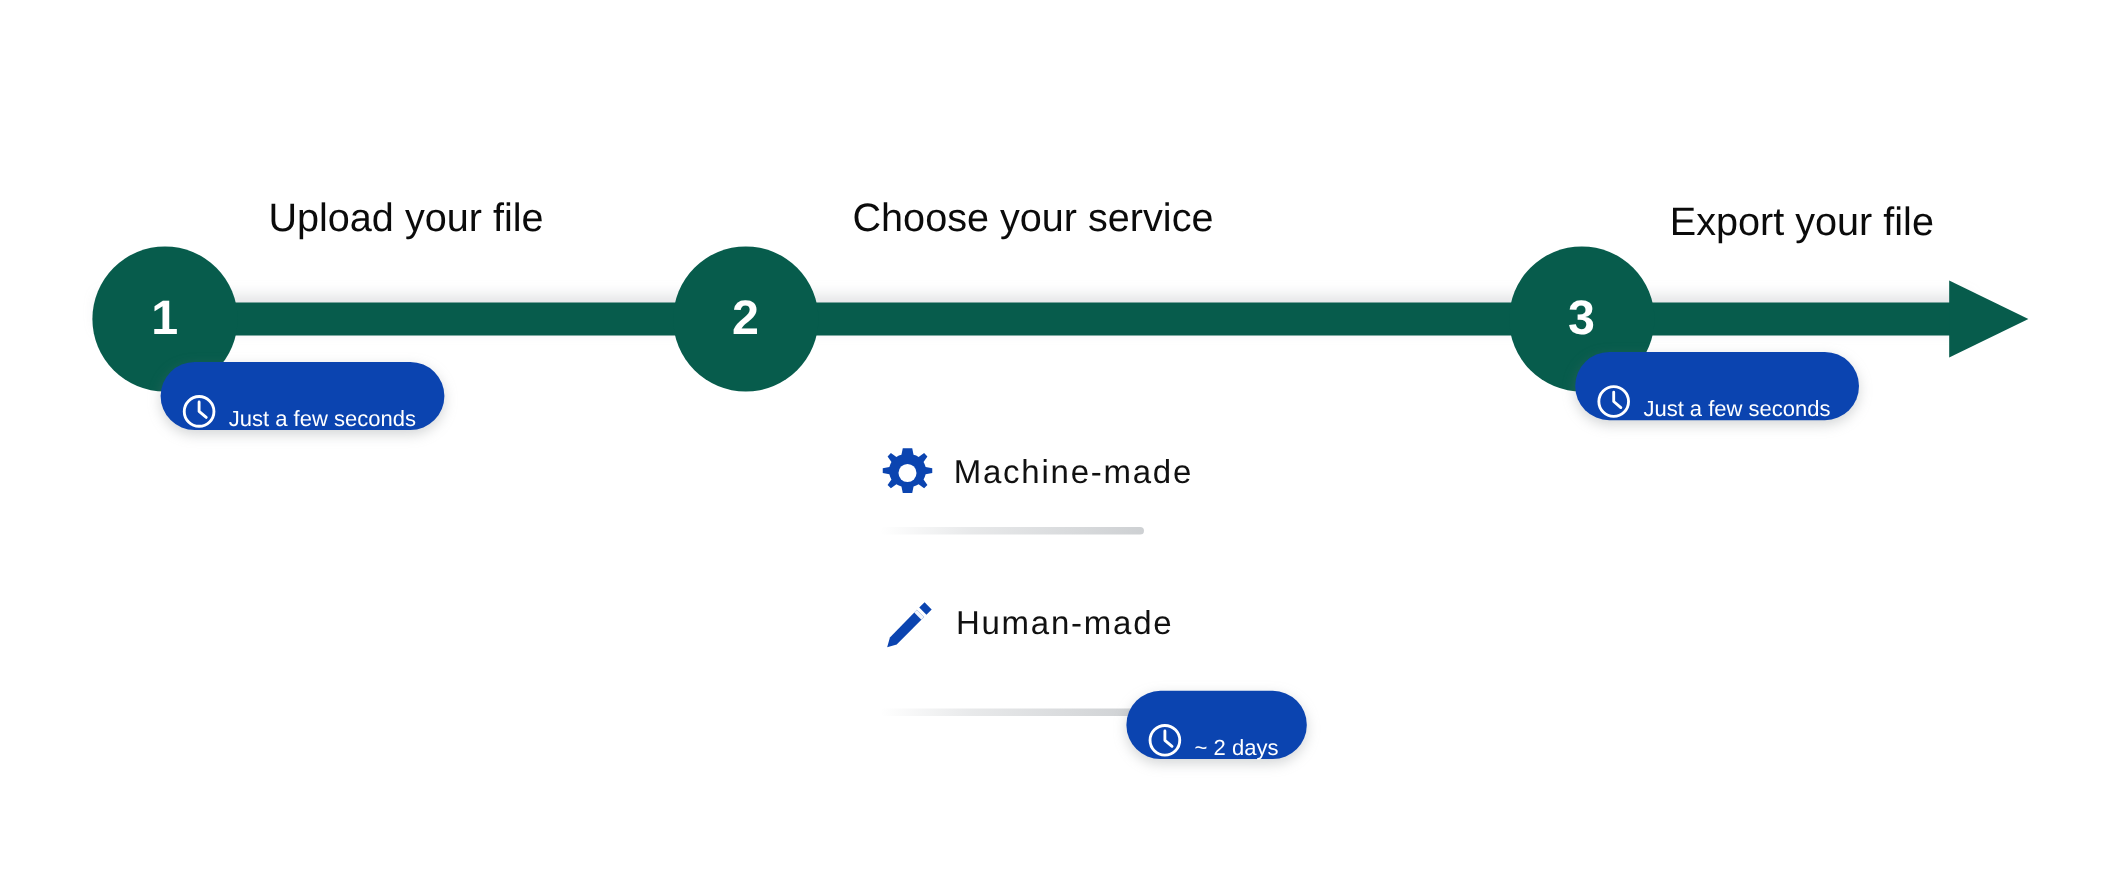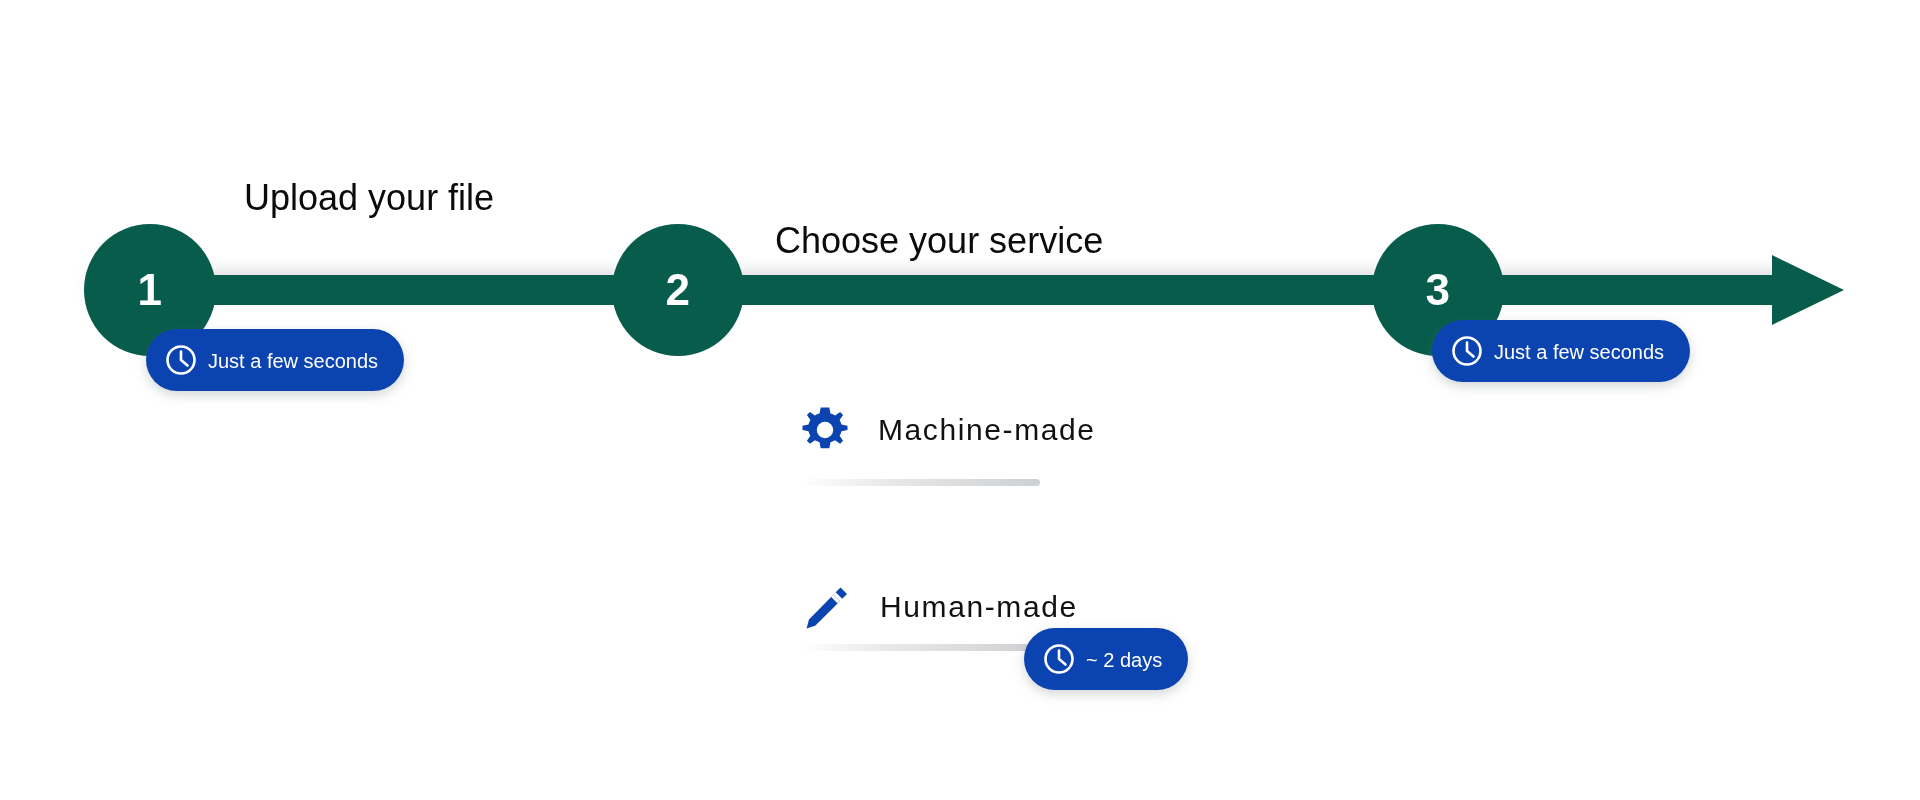--- a/index.html
+++ b/index.html
@@ -64,28 +64,28 @@
   
   .step-heading {
     position: absolute;
     font-size: 36px;
     font-weight: 400;
     color: #0b0b0b;
     white-space: nowrap;
     line-height: 1;
   }
   .step-heading[data-step="1"] { left: 244px;  top: 180px; }
-  .step-heading[data-step="2"] { left: 775px;  top: 180px; margin-top: 43px; }
+  .step-heading[data-step="2"] { left: 775px;  top: 180px; }
   .step-heading[data-step="3"] { left: 1518px; top: 184px; }
 
   
   .time-pill {
     position: absolute;
     display: inline-flex;
-    align-items: center;
+    align-items: flex-end;
     gap: 10px;
     height: 62px;
     padding: 0 26px 0 18px;
     border-radius: 34px;
     background: #0B44B0;
     color: #ffffff;
     font-size: 20px;
     font-weight: 400;
     white-space: nowrap;
     filter: drop-shadow(0 4px 6px rgba(110,115,120,0.30));
@@ -108,25 +108,25 @@
                 rgba(160,165,170,0.52) 100%);
   }
   .trail-minutes { left: 800px; top: 479px; width: 240px; }
   .trail-days    { left: 800px; top: 644px; width: 240px; }
 
   
   .service-row {
     position: absolute;
     display: flex;
     align-items: center;
-    gap: 28px;
+    gap: 17px;
     justify-content: center;
   }
   .service-row[data-service="machine"] { left: 800px; top: 405px; }
-  .service-row[data-service="human"]   { left: 802px; top: 582px; }
+  .service-row[data-service="human"]   { left: 802px; top: 542px; }
 
   .service-label {
     font-size: 30px;
     font-weight: 400;
     color: #111111;
     letter-spacing: 1.6px;
     white-space: nowrap;
     line-height: 1;
   }
 
@@ -192,20 +192,21 @@
   <div class="pill-trail trail-days"></div>
 
   <div class="time-pill pill-days">
     <svg class="clock-icon" width="34" height="34" viewBox="0 0 34 34">
       <circle cx="17" cy="17" r="13.5" fill="none" stroke="#ffffff" stroke-width="2.6"></circle>
       <path d="M17 8.5 L17 17 L23.5 22.5" fill="none" stroke="#ffffff" stroke-width="2.6" stroke-linecap="round" stroke-linejoin="round"></path>
     </svg>
     <span class="pill-label">~ 2 days</span>
   </div>
 
+  <div class="step-heading" data-step="3">Export your file</div>
 
   <div class="step-circle" data-step="3">
     <span>3</span>
   </div>
 
   <div class="time-pill pill-seconds-2">
     <svg class="clock-icon" width="34" height="34" viewBox="0 0 34 34">
       <circle cx="17" cy="17" r="13.5" fill="none" stroke="#ffffff" stroke-width="2.6"></circle>
       <path d="M17 8.5 L17 17 L23.5 22.5" fill="none" stroke="#ffffff" stroke-width="2.6" stroke-linecap="round" stroke-linejoin="round"></path>
     </svg>

